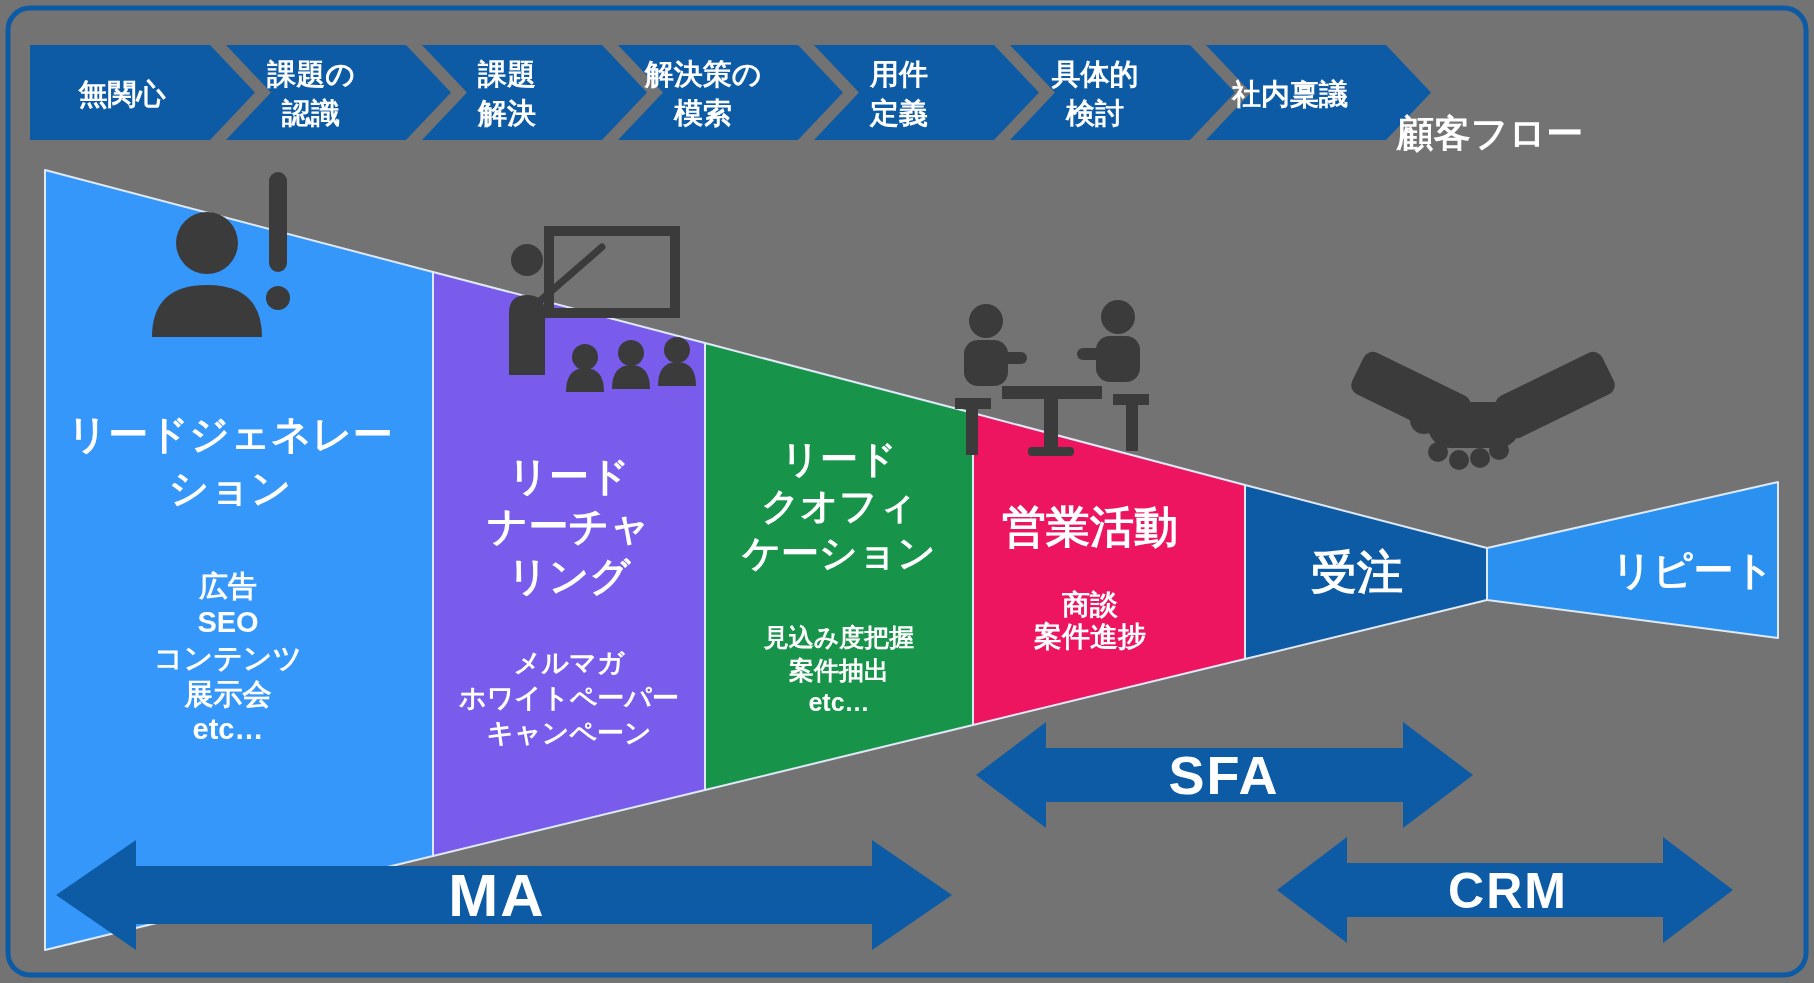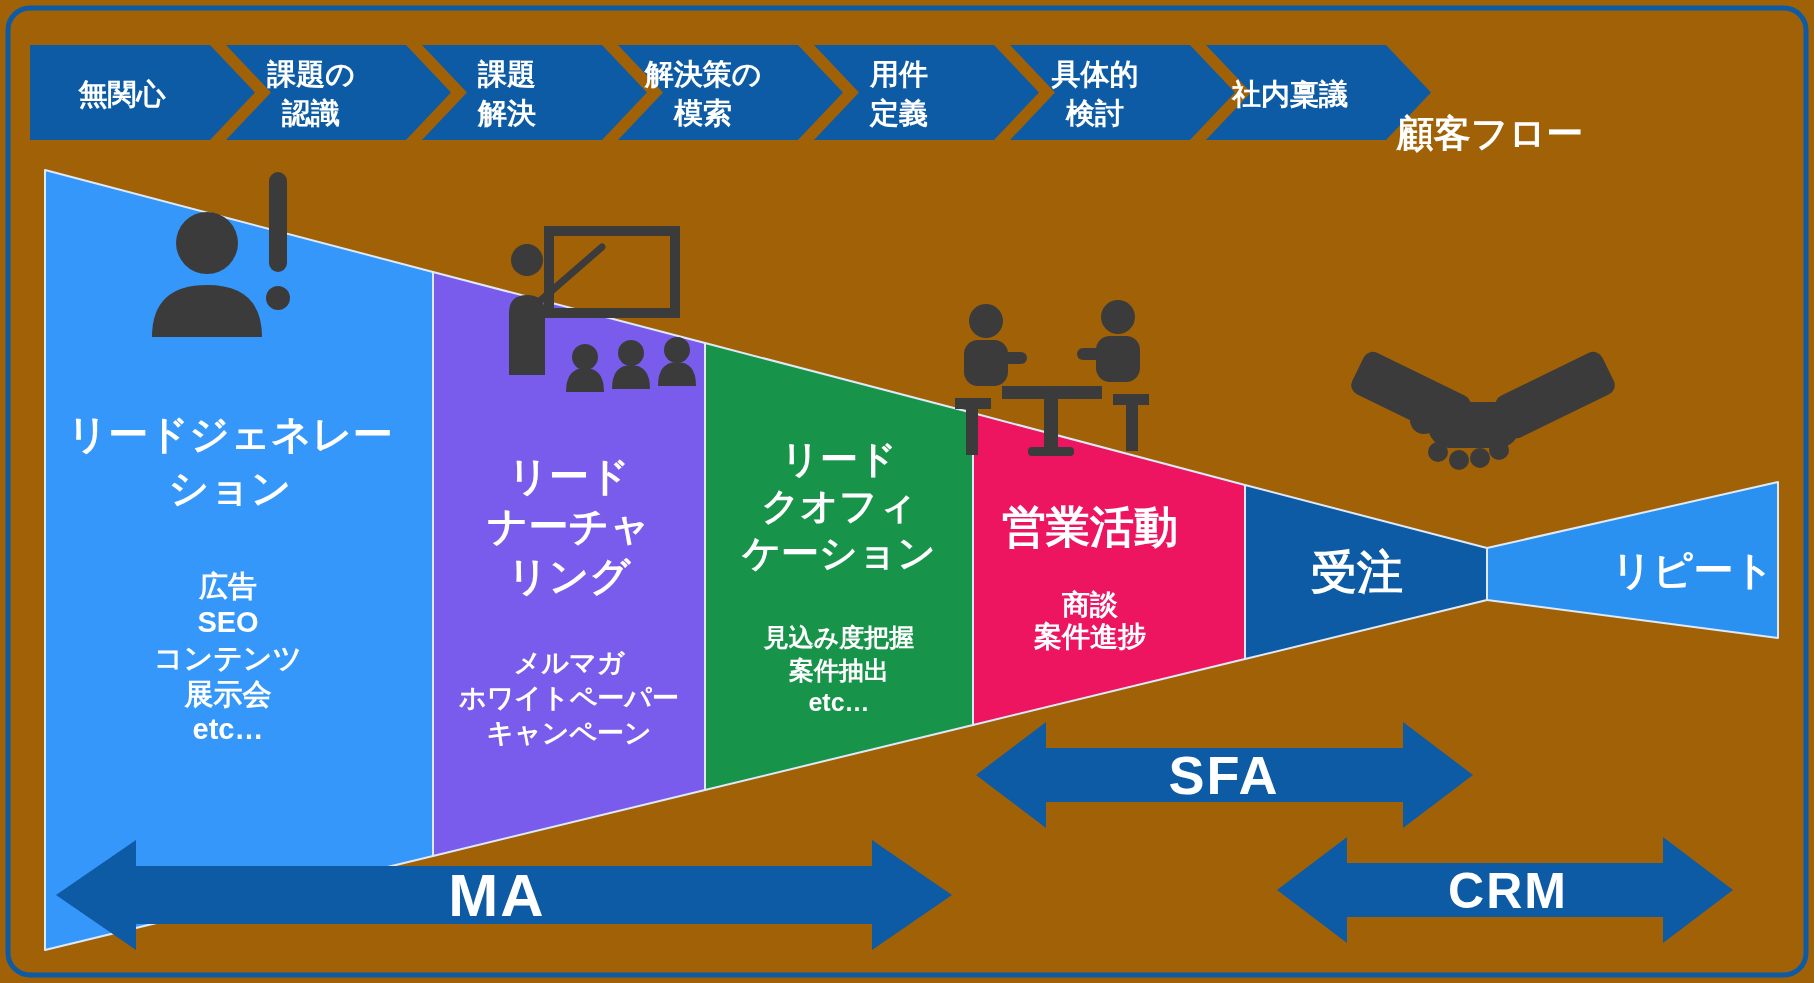--- a/index.html
+++ b/index.html
@@ -1,16 +1,16 @@
 <!DOCTYPE html>
 <html><head>
 <meta charset="utf-8">
 <style>
   html,body{margin:0;padding:0;background:#ffffff;}
-  .stage{width:1814px;height:983px;position:relative;background:#a16207;overflow:hidden;}
+  .stage{width:1814px;height:983px;position:relative;background:#737373;overflow:hidden;}
   svg{display:block;}
   .t{font-family:"Liberation Sans","DejaVu Sans",sans-serif;font-weight:bold;fill:#ffffff;text-anchor:middle;}
   .tool{letter-spacing:2px;}
 </style>
 </head>
 <body>
 
 <div class="stage">
 <svg width="1814" height="983" viewBox="0 0 1814 983" xmlns="http://www.w3.org/2000/svg">
 

